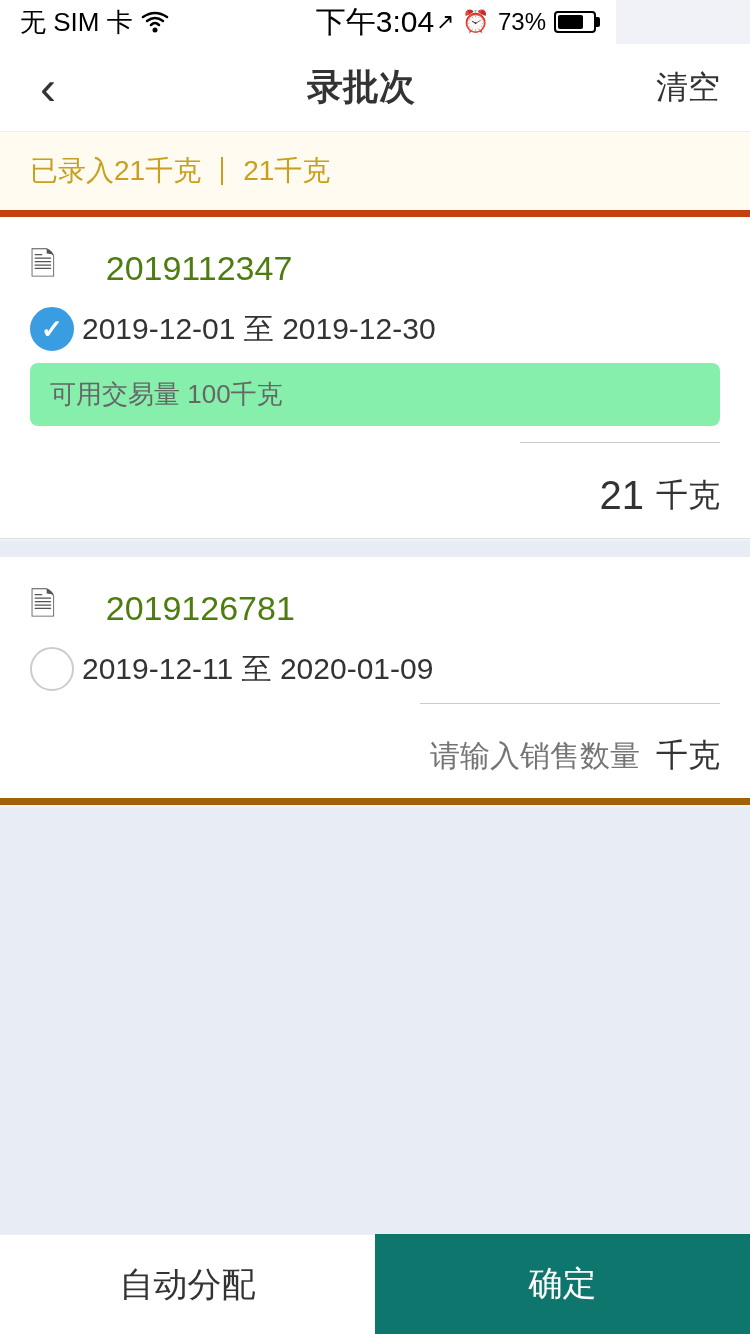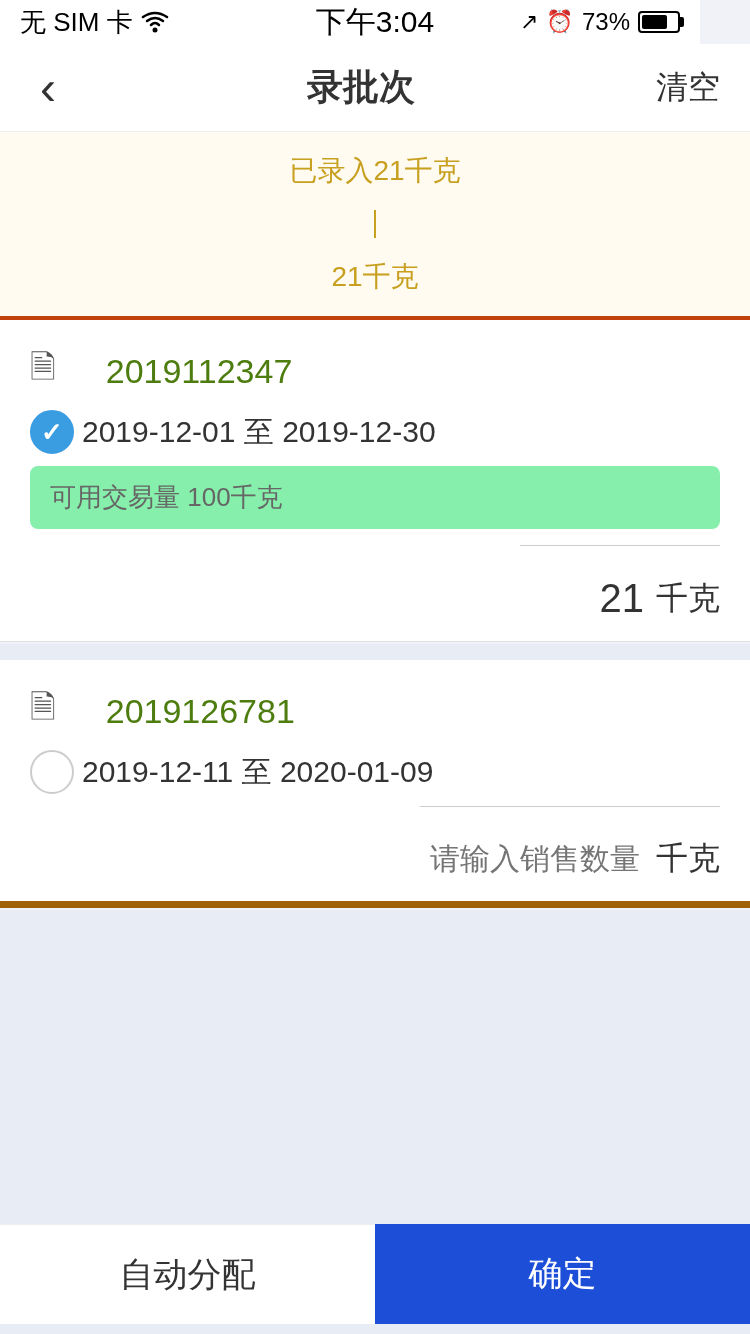--- a/index.html
+++ b/index.html
@@ -8,21 +8,21 @@
       width: 750px;
       min-height: 1334px;
       font-family: -apple-system, 'PingFang SC', 'Helvetica Neue', Arial, sans-serif;
       background: #f0f2f7;
       position: relative;
       overflow-x: hidden;
     }
 
     
     .status-bar {
-      width: 700px;
+      width: 616px;
       height: 44px;
       background: #fff;
       display: flex;
       align-items: center;
       justify-content: space-between;
       padding: 0 20px;
       font-size: 28px;
     }
     .status-left {
       display: flex;
@@ -103,22 +103,21 @@
     }
 
     
     .info-bar {
       width: 750px;
       background: #fffbf0;
       padding: 20px 30px;
       display: flex;
       align-items: center;
       gap: 20px;
-      border-bottom: 4px solid #c2410c;
-      flex-direction: column;
+      border-bottom: 7px solid #c2410c;
     }
     .info-item {
       font-size: 28px;
       color: #c8a020;
     }
     .info-divider {
       width: 2px;
       height: 28px;
       background: #c8a020;
     }
@@ -237,41 +236,41 @@
     
     .empty-area {
       background: #e8ecf4;
       flex: 1;
       min-height: 440px;
     }
 
     
     .bottom-bar {
       position: fixed;
-      bottom: 10px;
+      bottom: 0;
       left: 0;
       width: 750px;
       height: 100px;
       display: flex;
     }
     .btn-auto {
       flex: 1;
       background: #fff;
       border: none;
       font-size: 34px;
       color: #333;
       display: flex;
       align-items: center;
       justify-content: center;
       cursor: pointer;
       border-top: 1px solid #eee;
     }
     .btn-confirm {
       flex: 1;
-      background: #1d4ed8;
+      background: #0f766e;
       border: none;
       font-size: 34px;
       color: #fff;
       display: flex;
       align-items: center;
       justify-content: center;
       cursor: pointer;
     }
 
     .content-wrapper {

